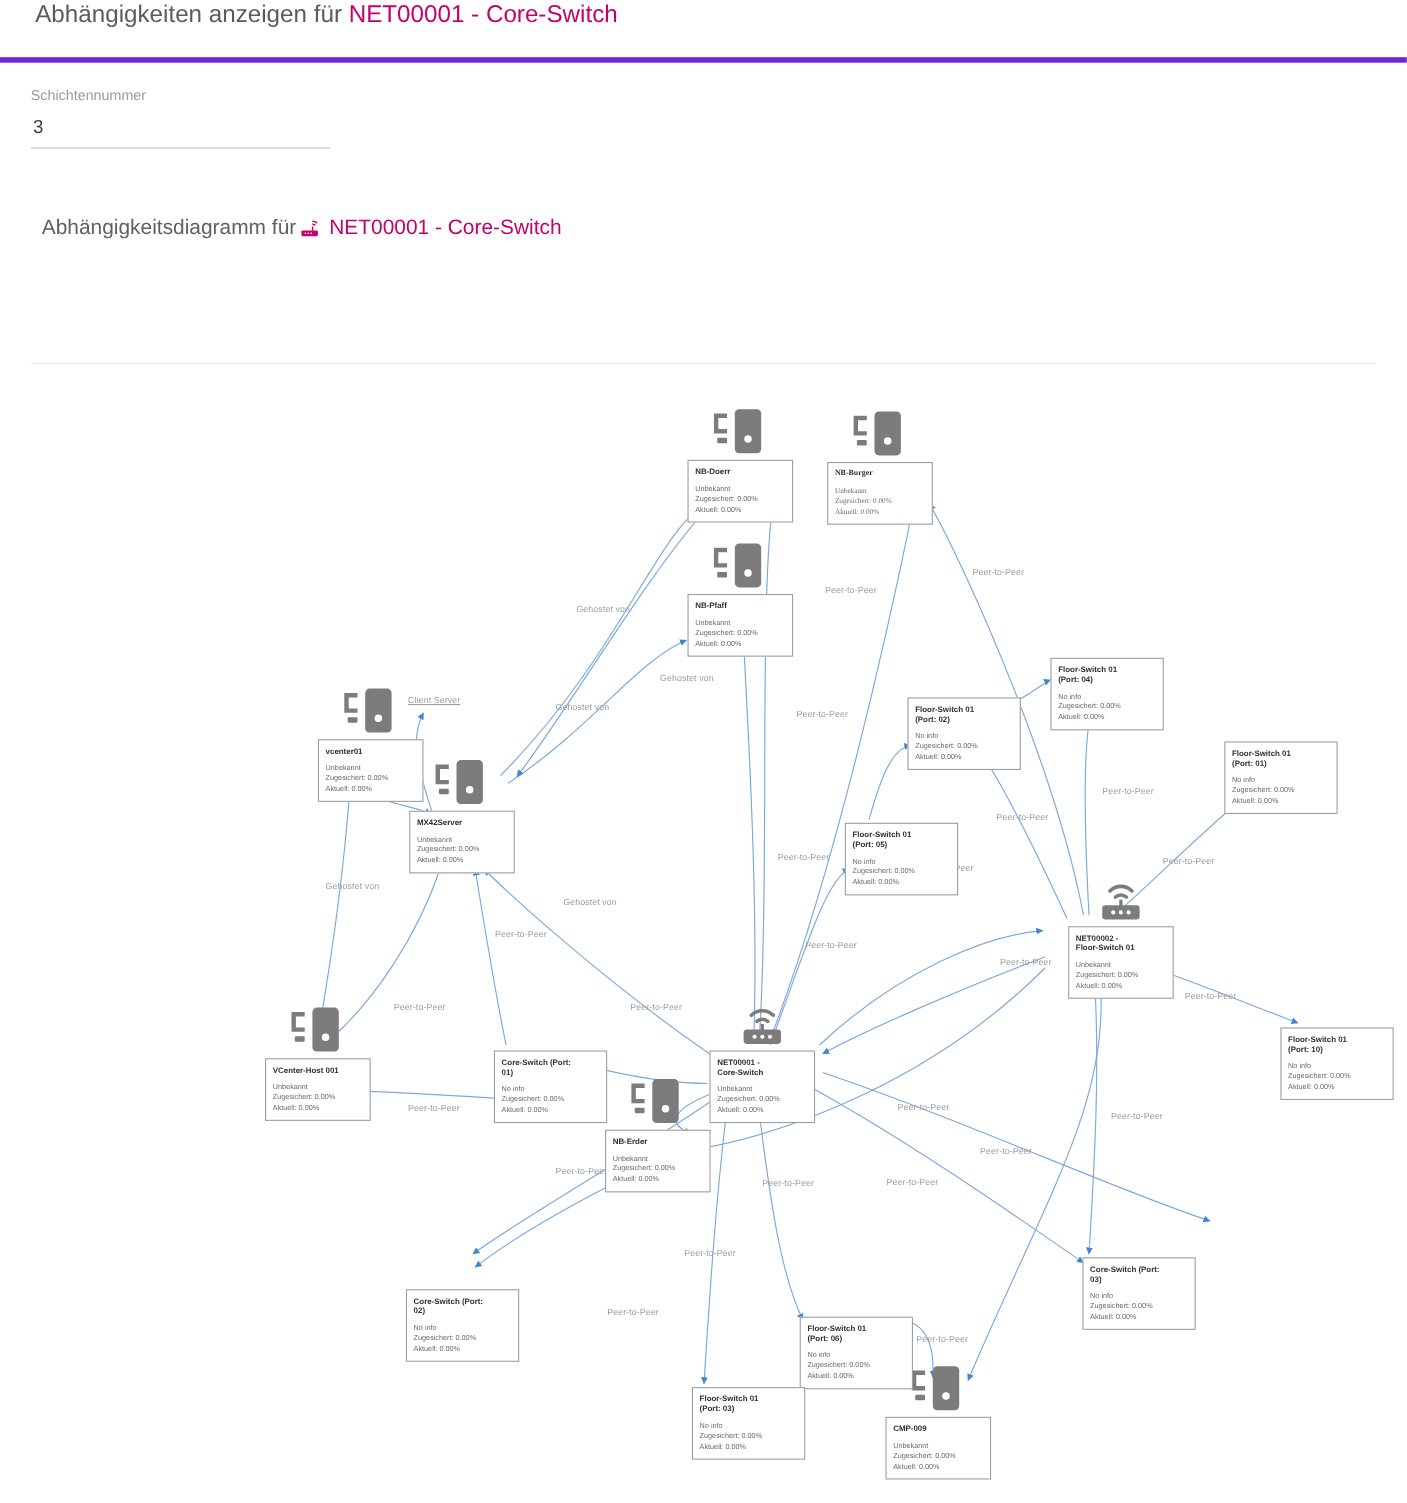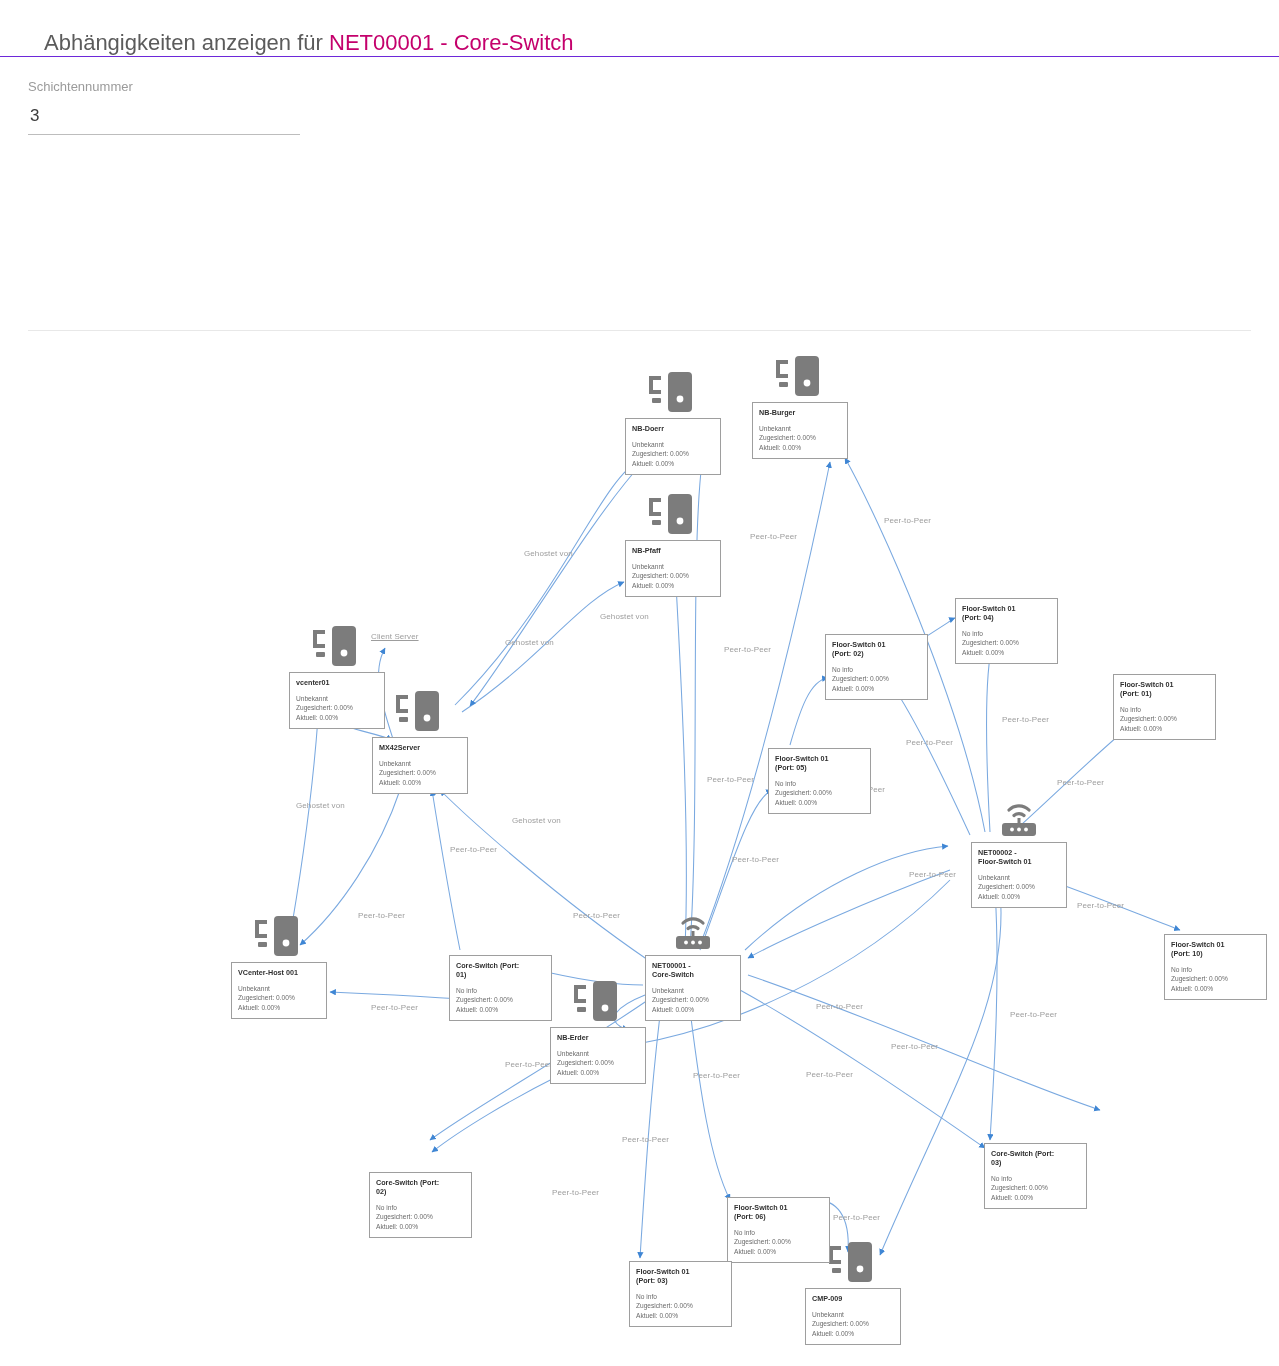--- a/index.html
+++ b/index.html
@@ -38,23 +38,23 @@
   .action-label {
     margin-left: 14px;
     font-size: 18px;
     color: #8c8c8c;
     letter-spacing: .1px;
   }
 
   
   .headline-wrap {
     height: 57px;
-    border-bottom: 1px solid #6d28d9;
-    display: flex; align-items: flex-end;
-    padding-left: 44px;
+    border-bottom: 5px solid #6d28d9;
+    display: flex; align-items: flex-start;
+    padding-left: 32px;
   }
   .headline {
     font-size: 22px;
     color: #5b5b5b;
     font-weight: 400;
     white-space: nowrap;
   }
   .headline .accent { color: #c4006c; }
 
   
@@ -181,20 +181,35 @@
     </div>
   </div>
 
   <div class="form-row">
     <div class="field layer">
       <label class="field-label">Schichtennummer</label>
       <input class="field-input" value="3" style="">
     </div>
   </div>
 
+  <div class="diagram-title">
+    <span>Abhängigkeitsdiagramm für</span>
+    <span class="router-mini">
+      <svg width="19" height="16" viewBox="0 0 19 16" aria-hidden="true">
+        <path d="M11.5 1.2 a5 5 0 0 1 3.4 1.4" stroke="#c4006c" stroke-width="1.3" fill="none" stroke-linecap="round"></path>
+        <path d="M11.5 3.8 a2.6 2.6 0 0 1 1.8 0.8" stroke="#c4006c" stroke-width="1.3" fill="none" stroke-linecap="round"></path>
+        <line x1="11.2" y1="6" x2="11.2" y2="9.5" stroke="#c4006c" stroke-width="1.3"></line>
+        <rect x="1" y="9.5" width="15" height="5.2" rx="1.2" fill="#c4006c"></rect>
+        <circle cx="4.6" cy="12.1" r="0.75" fill="#fff"></circle>
+        <circle cx="7.3" cy="12.1" r="0.75" fill="#fff"></circle>
+        <circle cx="10" cy="12.1" r="0.75" fill="#fff"></circle>
+      </svg>
+    </span>
+    <span class="accent">NET00001 - Core-Switch</span>
+  </div>
 
   <div class="divider"></div>
 
   <div class="canvas">
     <svg class="edges" viewBox="0 0 1279 1034">
       <defs>
         <marker id="arrow" markerWidth="7" markerHeight="7" refX="5.6" refY="3" orient="auto">
           <path d="M0,0 L6,3 L0,6 Z" fill="#3f86d4"></path>
         </marker>
       </defs>
@@ -278,21 +293,21 @@
             </svg></div>
           <div class="node-box">
             <div class="node-title">NB-Doerr</div>
             <div class="node-lines">
               <div>Unbekannt</div>
               <div>Zugesichert: 0.00%</div>
               <div>Aktuell: 0.00%</div>
             </div>
           </div>
         </div>
-        <div class="node server" style="left: 752px; top: 70px;">
+        <div class="node server" style="left: 752px; top: 88px; font-family: Liberation Serif, serif;">
           <div class="glyph"><svg width="54" height="46" viewBox="0 0 54 46" aria-hidden="true">
               <path d="M3 6 h12 v4 h-8 v10 h8 v4 h-12 z" fill="#7c7c7c"></path>
               <rect x="6" y="28" width="9" height="5" rx="1" fill="#7c7c7c"></rect>
               <rect x="22" y="2" width="24" height="40" rx="4" fill="#7c7c7c"></rect>
               <circle cx="34" cy="29" r="3.4" fill="#ffffff"></circle>
             </svg></div>
           <div class="node-box">
             <div class="node-title">NB-Burger</div>
             <div class="node-lines">
               <div>Unbekannt</div>
@@ -342,21 +357,21 @@
             </svg></div>
           <div class="node-box">
             <div class="node-title">MX42Server</div>
             <div class="node-lines">
               <div>Unbekannt</div>
               <div>Zugesichert: 0.00%</div>
               <div>Aktuell: 0.00%</div>
             </div>
           </div>
         </div>
-        <div class="node server" style="left: 231px; top: 630px;">
+        <div class="node server" style="left: 241px; top: 630px;">
           <div class="glyph"><svg width="54" height="46" viewBox="0 0 54 46" aria-hidden="true">
               <path d="M3 6 h12 v4 h-8 v10 h8 v4 h-12 z" fill="#7c7c7c"></path>
               <rect x="6" y="28" width="9" height="5" rx="1" fill="#7c7c7c"></rect>
               <rect x="22" y="2" width="24" height="40" rx="4" fill="#7c7c7c"></rect>
               <circle cx="34" cy="29" r="3.4" fill="#ffffff"></circle>
             </svg></div>
           <div class="node-box">
             <div class="node-title">VCenter-Host 001</div>
             <div class="node-lines">
               <div>Unbekannt</div>

